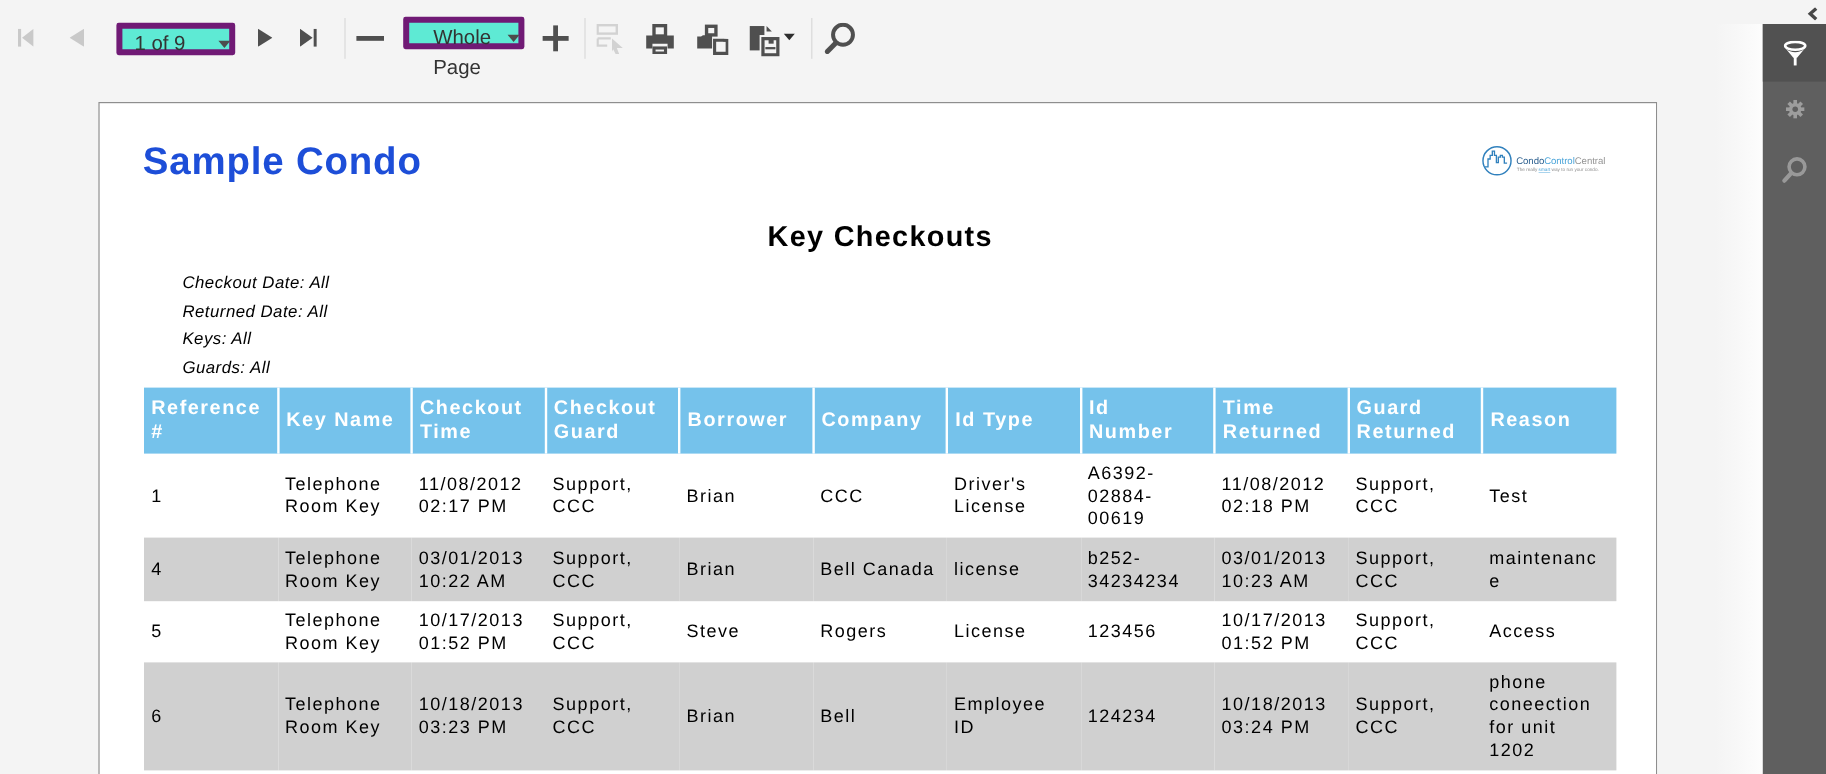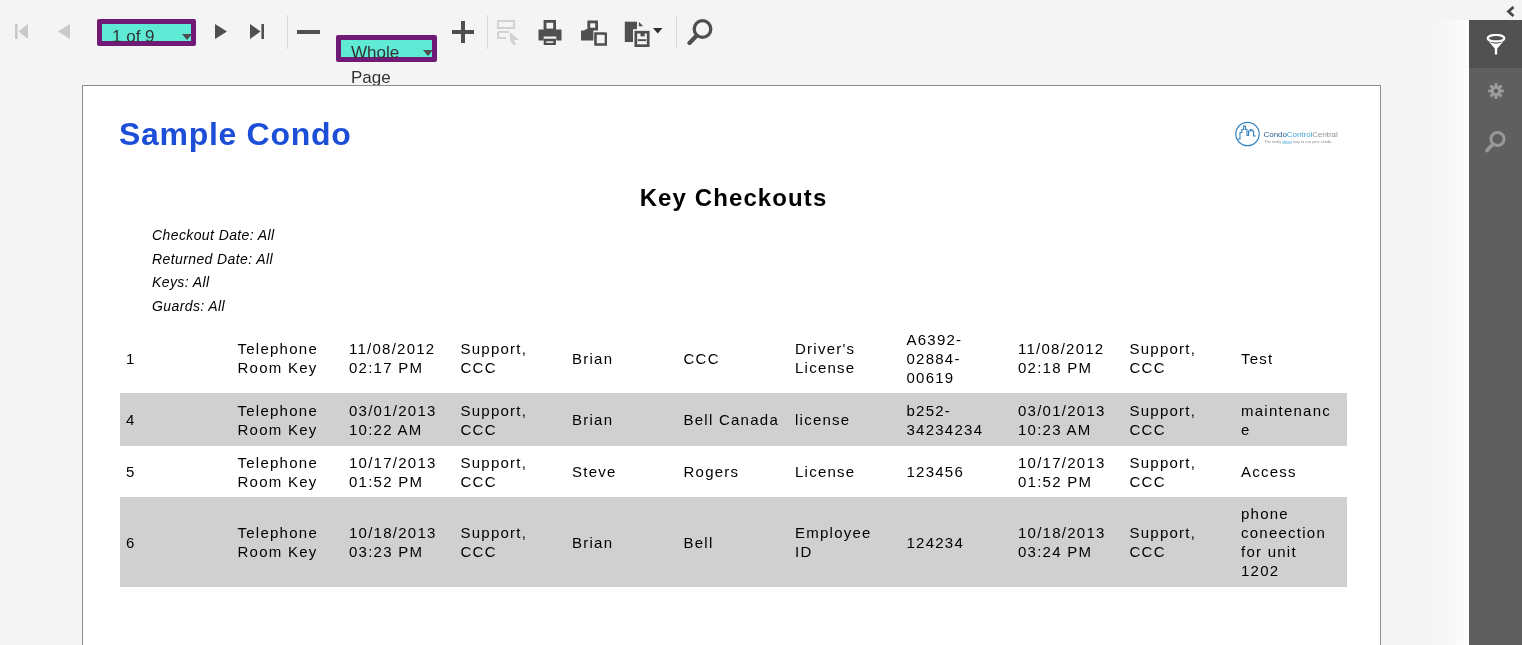--- a/index.html
+++ b/index.html
@@ -62,21 +62,21 @@
 </svg>
 <svg class="abs" style="left:250px;top:24px" width="14" height="15" viewBox="0 0 14 15">
   <polygon points="0,0 0,15 10.5,7.5" fill="#4f4f4f"></polygon>
   <rect x="11.4" y="0" width="2.6" height="15" fill="#4f4f4f"></rect>
 </svg>
 
 <div class="sep" style="left:287px"></div>
 
 <div class="abs" style="left:297px;top:30px;width:23px;height:4px;background:#4f4f4f"></div>
 
-<div class="combo" style="left:336px;top:35px;width:101px;padding-left:10px;">Whole Page
+<div class="combo" style="left:336px;top:14px;width:101px;padding-left:20px;">Whole Page
   <span class="caret" style="left:82px"></span>
 </div>
 
 <svg class="abs" style="left:452px;top:21px" width="22" height="22" viewBox="0 0 22 22">
   <rect x="0" y="9" width="22" height="4" fill="#4f4f4f"></rect>
   <rect x="9" y="0" width="4" height="22" fill="#4f4f4f"></rect>
 </svg>
 
 <div class="sep" style="left:487px"></div>
 
@@ -146,20 +146,33 @@
     <col style="width:111.5px">
       <col style="width:111.5px">
       <col style="width:111.5px">
     <col style="width:111.5px">
       <col style="width:111.5px">
       <col style="width:111.5px">
     <col style="width:111.5px">
       <col style="width:112px">
   </colgroup>
   <tbody>
+      <tr class="h">
+    <th>Reference<br>#</th>
+        <th>Key Name</th>
+        <th>Checkout<br>Time</th>
+        <th>Checkout<br>Guard</th>
+    <th>Borrower</th>
+        <th>Company</th>
+        <th>Id Type</th>
+        <th>Id<br>Number</th>
+    <th>Time<br>Returned</th>
+        <th>Guard<br>Returned</th>
+        <th>Reason</th>
+  </tr>
   <tr style="height:70px">
     <td>1</td>
         <td>Telephone<br>Room Key</td>
         <td>11/08/2012<br>02:17 PM</td>
     <td>Support,<br>CCC</td>
         <td>Brian</td>
         <td>CCC</td>
         <td>Driver's<br>License</td>
     <td>A6392-<br>02884-<br>00619</td>
         <td>11/08/2012<br>02:18 PM</td>

